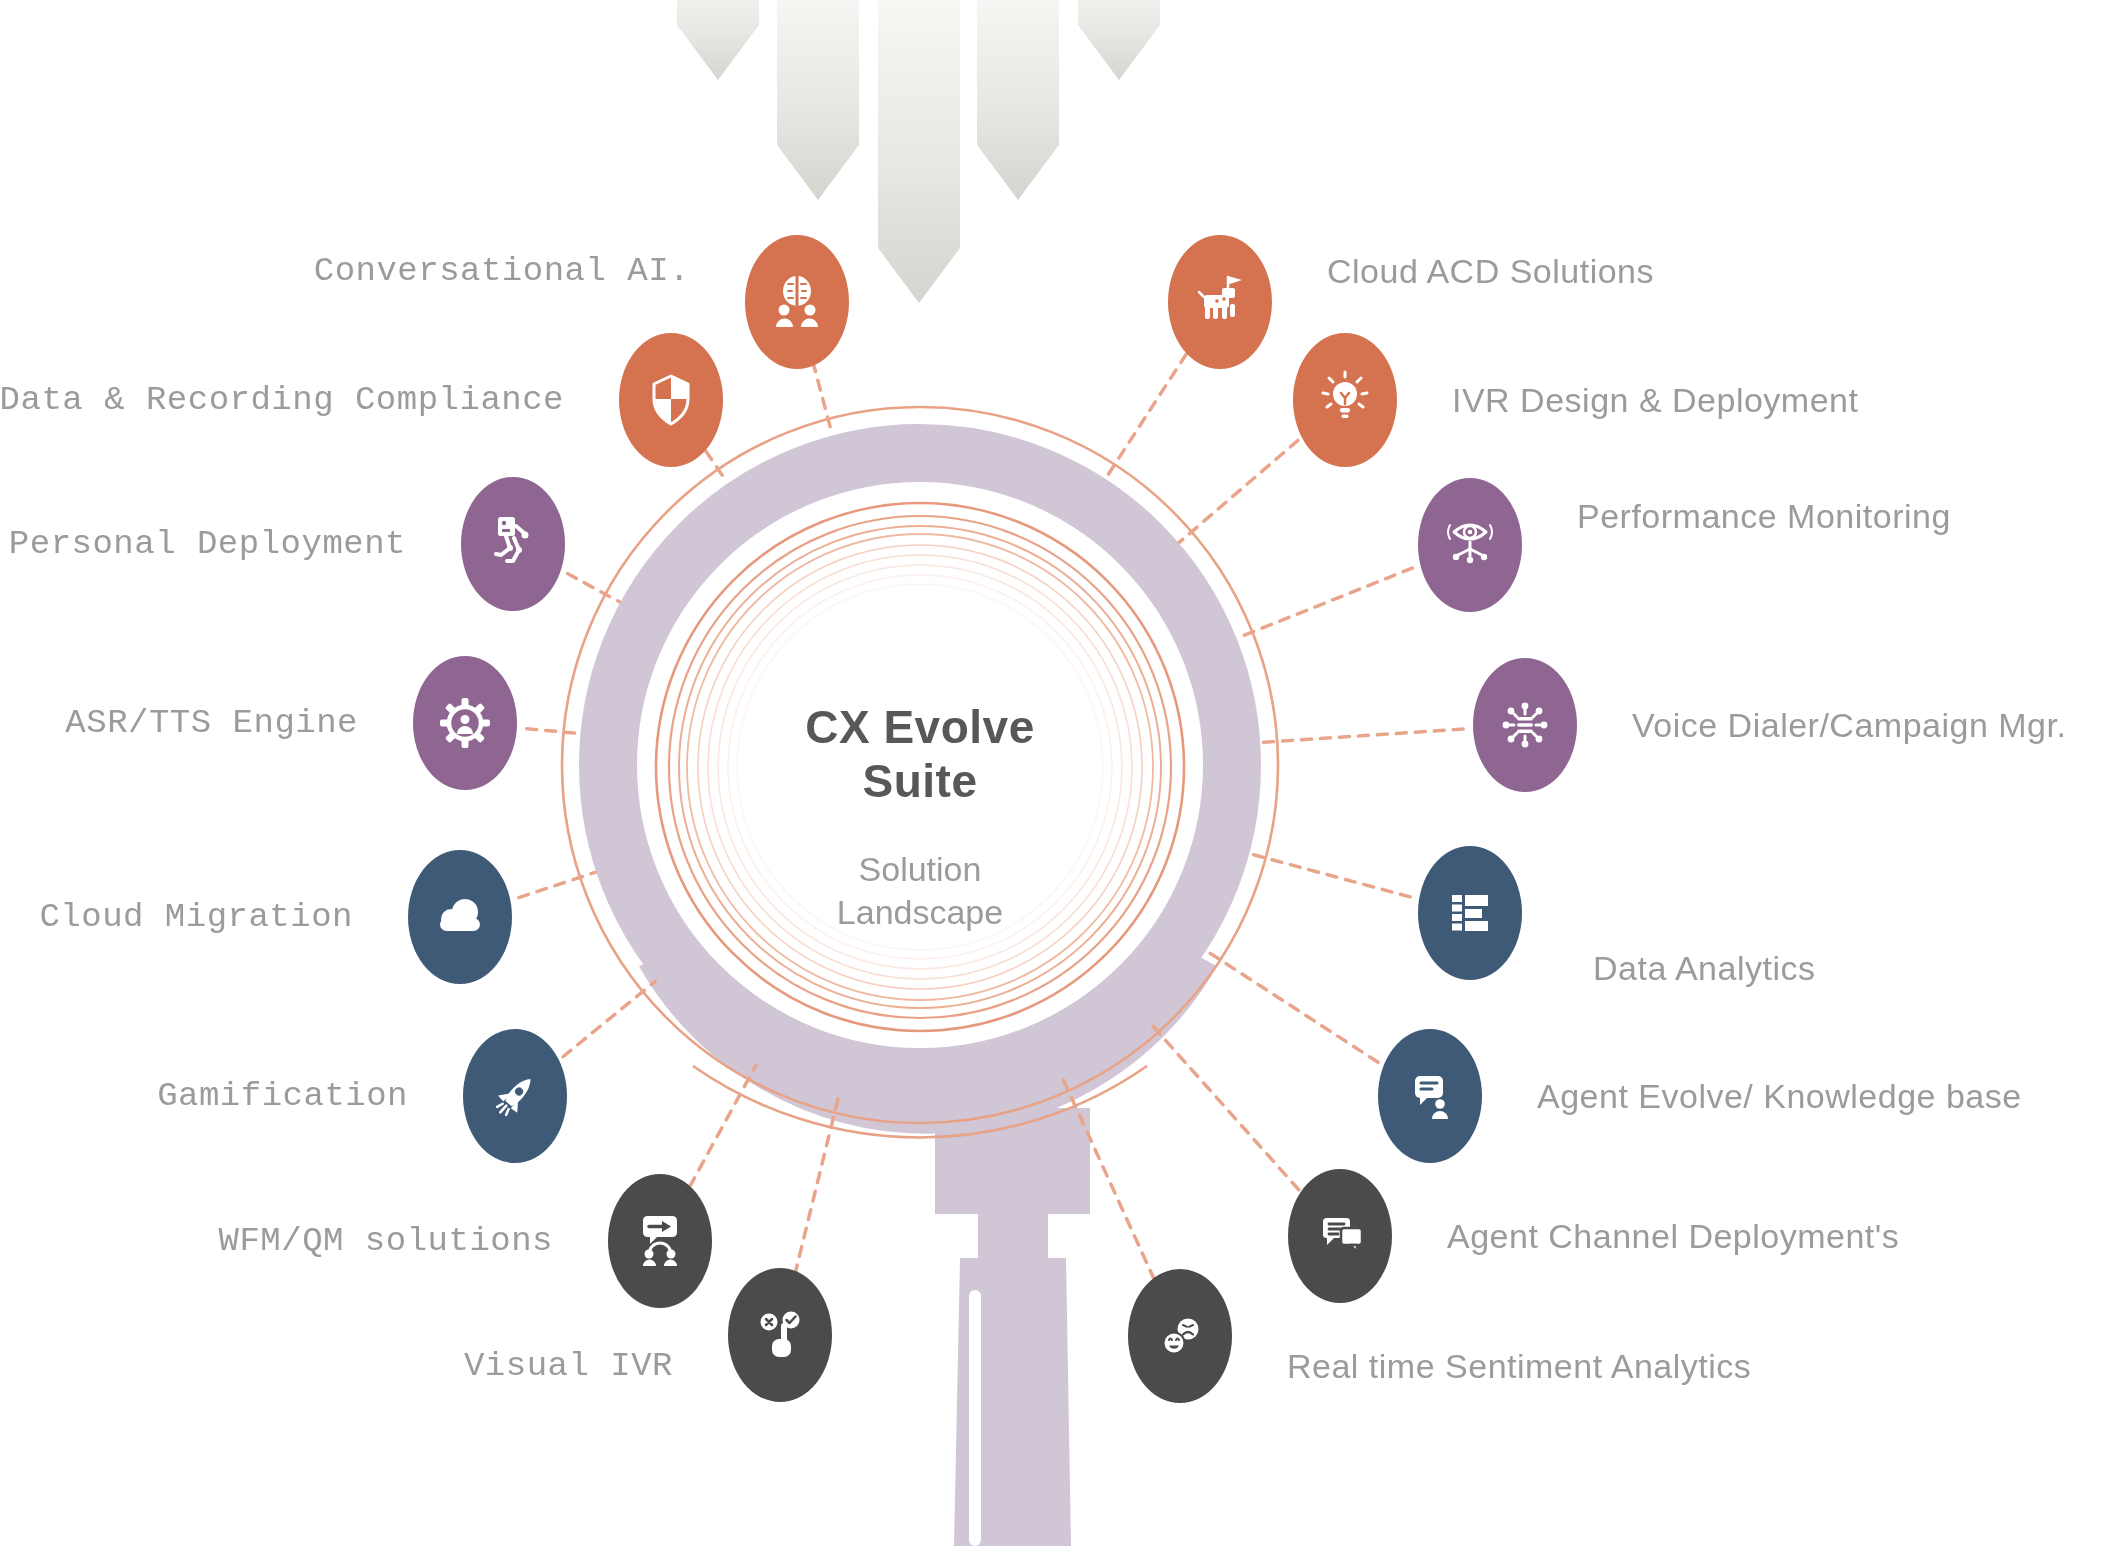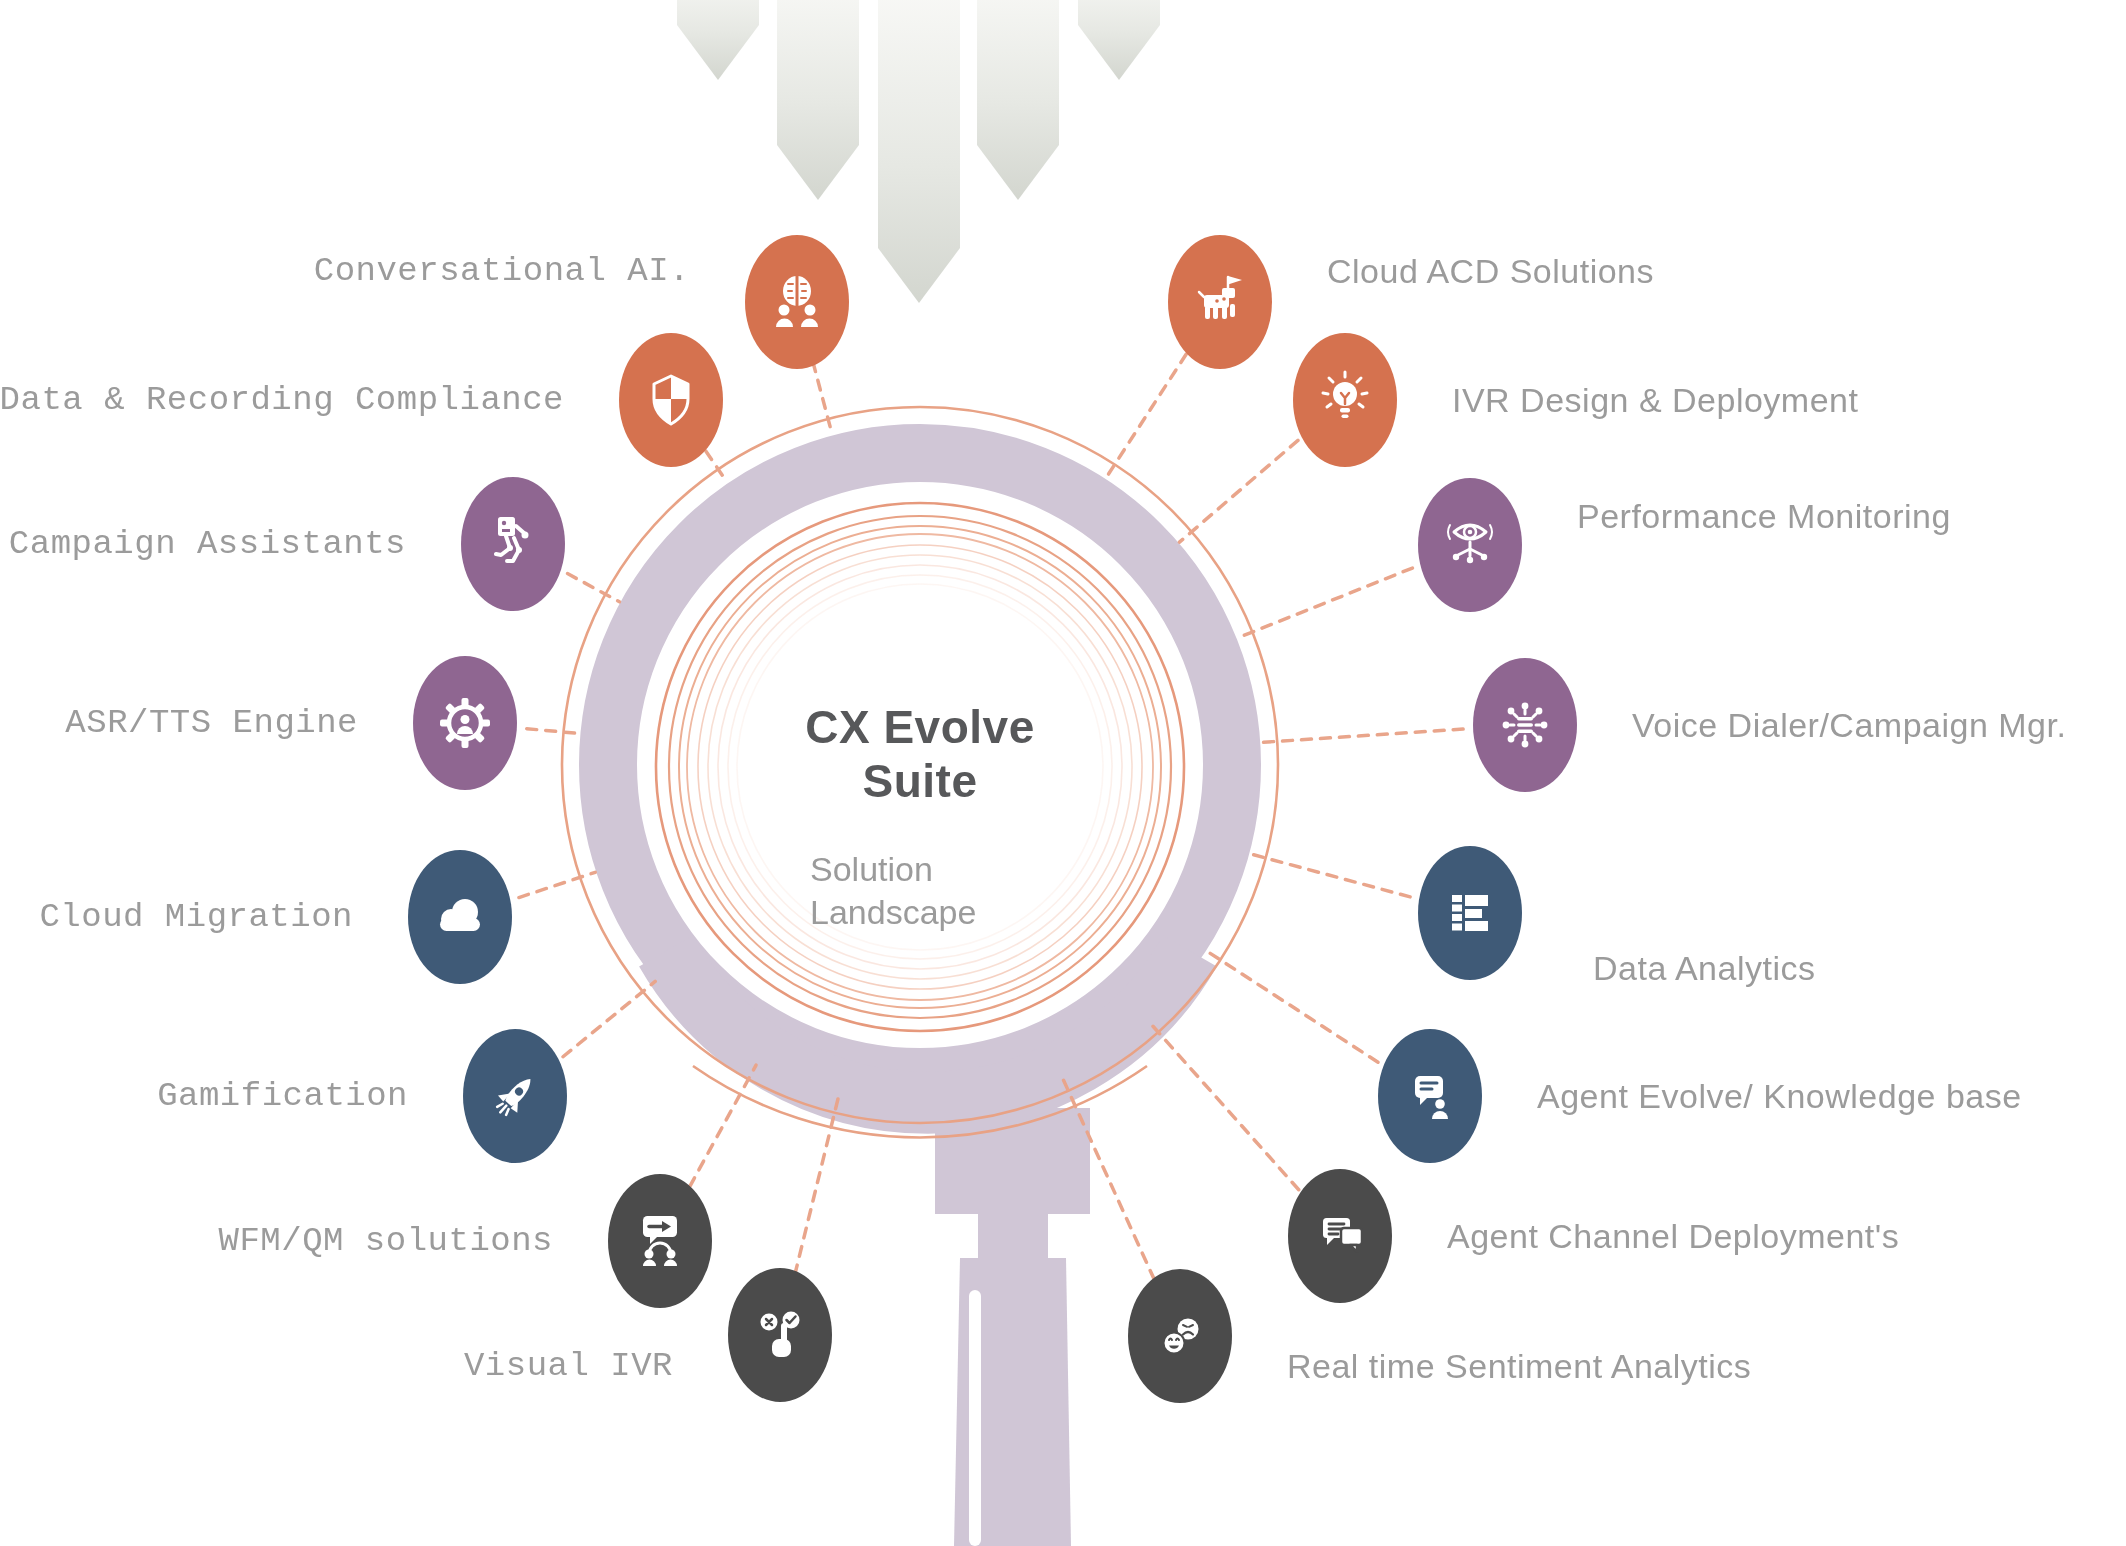--- a/index.html
+++ b/index.html
@@ -5,21 +5,21 @@
   html,body{margin:0;padding:0;background:#ffffff;}
   .stage{position:relative;width:2126px;height:1546px;background:#ffffff;overflow:hidden;
          font-family:"Liberation Sans",sans-serif;}
   .stage svg.scene{position:absolute;left:0;top:0;}
   .node-label{position:absolute;transform:translateY(-50%);font-size:34px;color:#9B9B9B;
               white-space:nowrap;letter-spacing:.5px;}
   .lbl-left{text-align:right;font-family:Liberation Mono, monospace;}
   .lbl-right{text-align:left;}
   .center-title{position:absolute;left:780px;top:700px;width:280px;text-align:center;
                 font-size:46px;font-weight:bold;color:#57585A;line-height:54px;letter-spacing:.5px;}
-  .center-subtitle{position:absolute;left:810px;top:848px;width:220px;text-align:left;
+  .center-subtitle{position:absolute;left:810px;top:848px;width:220px;text-align:center;
                    font-size:34px;color:#9B9B9B;line-height:43px;}
   
   .lbl-conv-ai      {right:1436px;top:271px;}
   .lbl-data-rec     {right:1562px;top:400px;}
   .lbl-personal     {right:1720px;top:544px;}
   .lbl-asr          {right:1768px;top:723px;}
   .lbl-cloud-mig    {right:1773px;top:917px;}
   .lbl-gamification {right:1718px;top:1096px;}
   .lbl-wfm          {right:1573px;top:1241px;}
   .lbl-visual-ivr   {right:1453px;top:1366px;}
@@ -329,21 +329,21 @@
       </g>
     </g>
   </g>
 </svg>
 
 <div class="center-title">CX Evolve Suite</div>
 <div class="center-subtitle">Solution Landscape</div>
 
 <div class="node-label lbl-left lbl-conv-ai">Conversational AI.</div>
 <div class="node-label lbl-left lbl-data-rec">Data &amp; Recording Compliance</div>
-<div class="node-label lbl-left lbl-personal">Campaign Assistants</div>
+<div class="node-label lbl-left lbl-personal">Personal Deployment</div>
 <div class="node-label lbl-left lbl-asr">ASR/TTS Engine</div>
 <div class="node-label lbl-left lbl-cloud-mig">Cloud Migration</div>
 <div class="node-label lbl-left lbl-gamification">Gamification</div>
 <div class="node-label lbl-left lbl-wfm">WFM/QM solutions</div>
 <div class="node-label lbl-left lbl-visual-ivr">Visual IVR</div>
 <div class="node-label lbl-right lbl-cloud-acd">Cloud ACD Solutions</div>
 <div class="node-label lbl-right lbl-ivr-design">IVR Design &amp; Deployment</div>
 <div class="node-label lbl-right lbl-perf-mon">Performance Monitoring</div>
 <div class="node-label lbl-right lbl-voice-dialer">Voice Dialer/Campaign Mgr.</div>
 <div class="node-label lbl-right lbl-data-analytics">Data Analytics</div>

